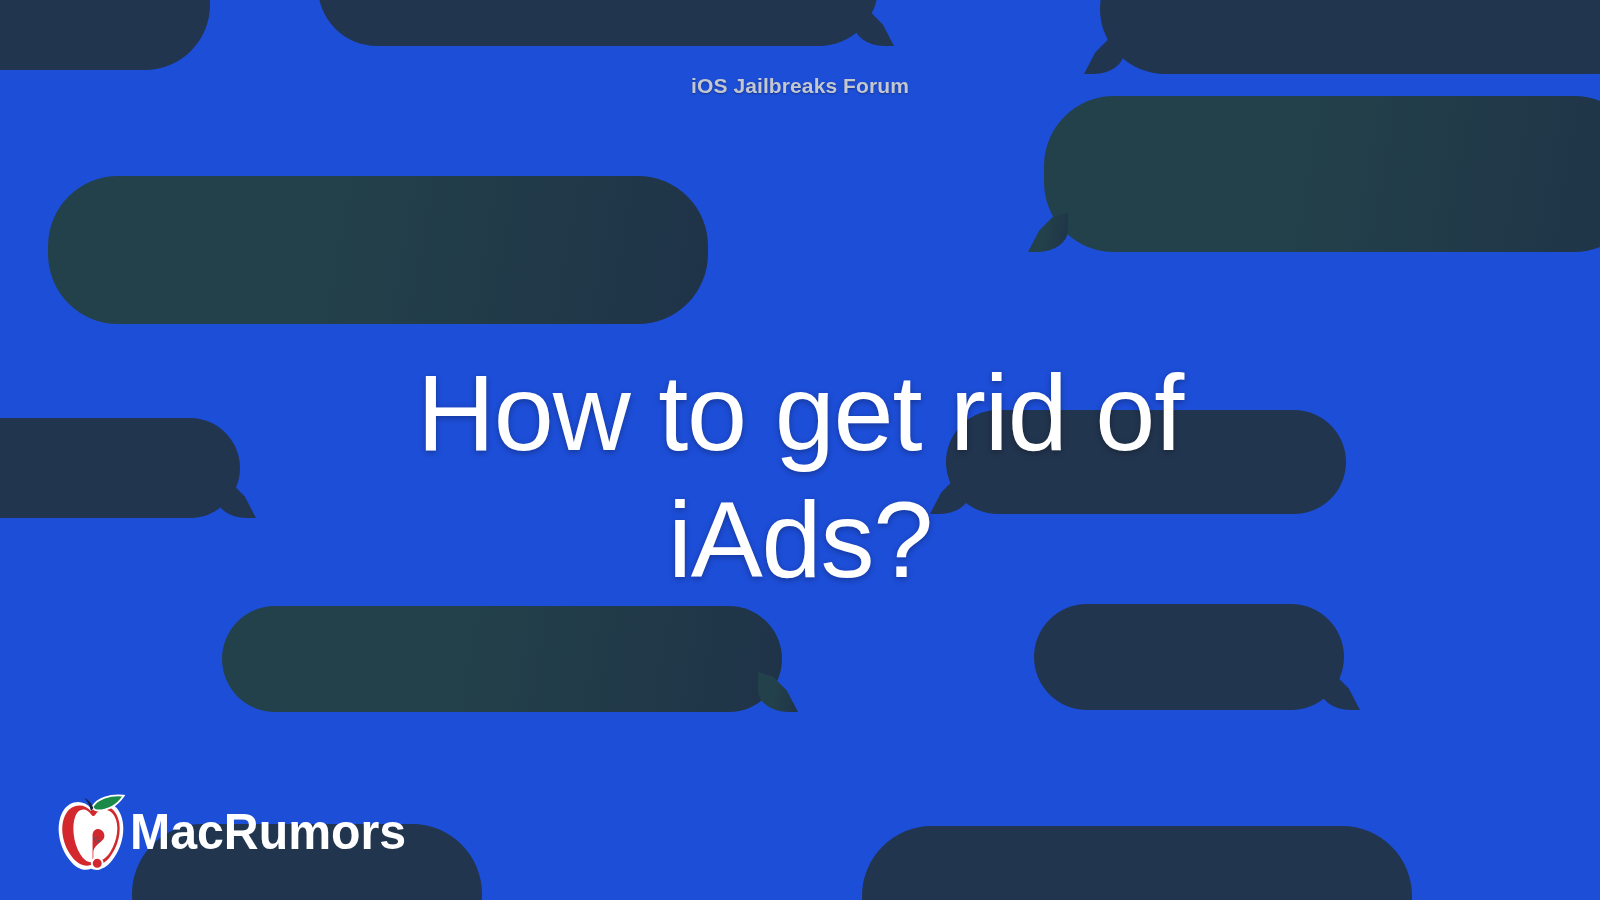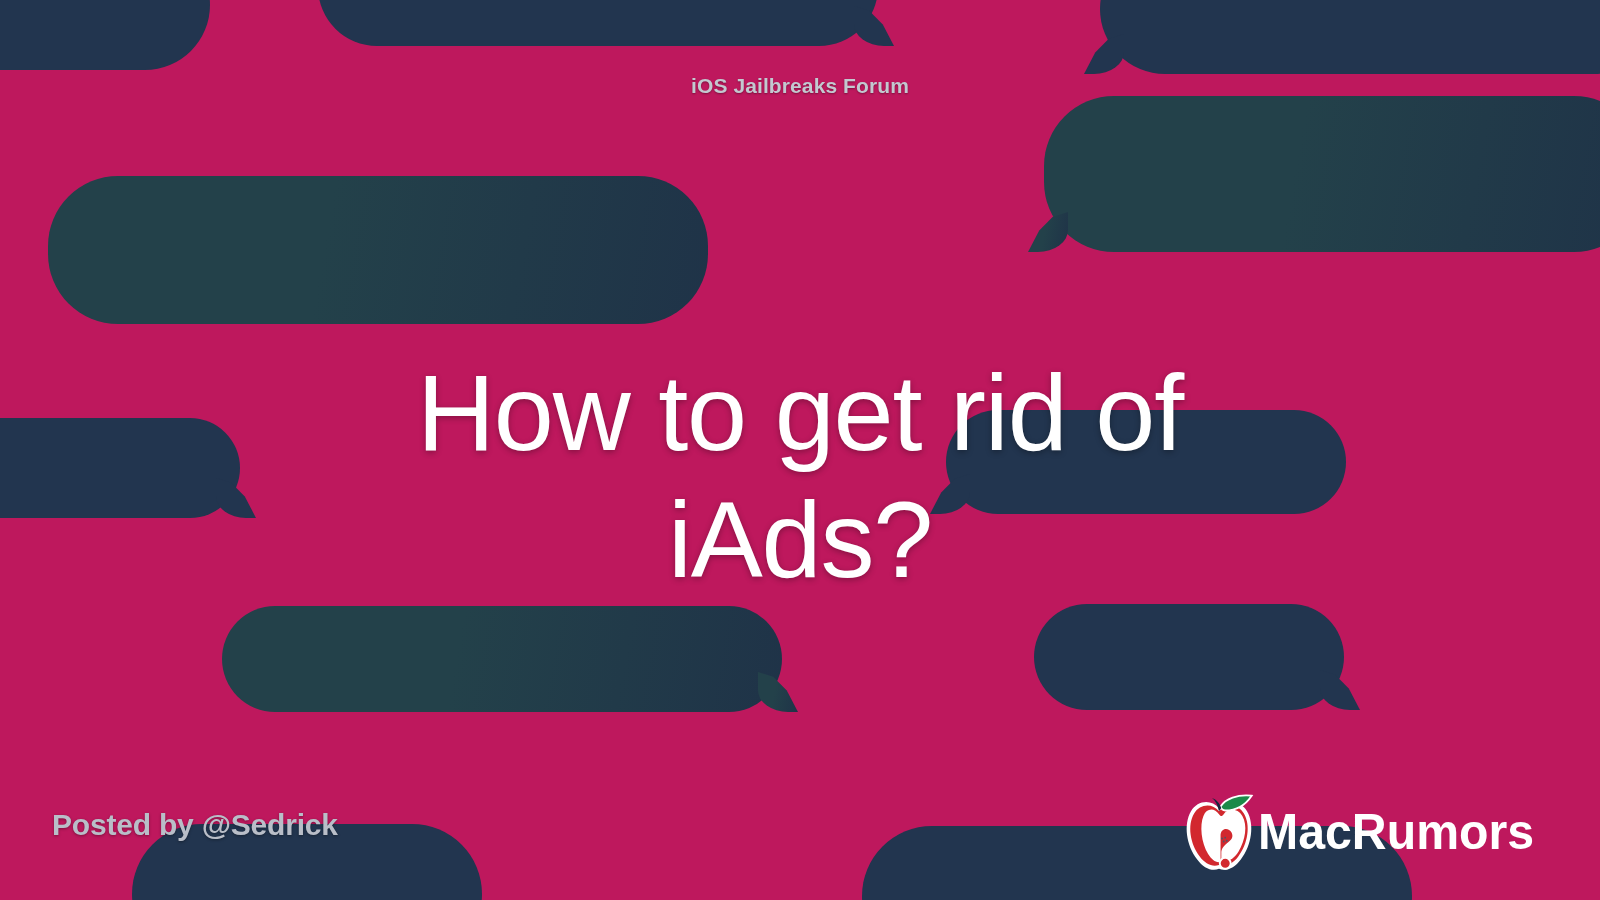--- a/index.html
+++ b/index.html
@@ -9,21 +9,21 @@
     width:1600px;
     height:900px;
     overflow:hidden;
     background:#16253d;
   }
 
   .card {
     position:relative;
     width:1600px;
     height:900px;
-    background:#be185d;
+    background:#1d4ed8;
     font-family:"Liberation Sans", sans-serif;
     overflow:hidden;
   }
 
   
   .bubble-layer {
     position:absolute;
     inset:0;
     overflow:hidden;
     pointer-events:none;
@@ -148,21 +148,20 @@
   <div class="content">
 
     <div class="forum-name">iOS Jailbreaks Forum</div>
 
     <div class="title-wrap">
       <h1 class="post-title">How to get rid of iAds?</h1>
     </div>
 
     <div class="footer">
 
-      <div class="posted-by">Posted by @Sedrick</div>
 
       <div class="brand">
 
         <svg class="brand-apple" viewBox="0 0 100 108">
 
           <g>
             <path d="M50 22 C40 10 22 12 14 26 C4 43 8 70 22 88 C30 99 41 104 50 100
                      C59 104 70 99 78 88 C92 70 96 43 86 26 C78 12 60 10 50 22 Z" fill="#ffffff"></path>
           </g>
 

